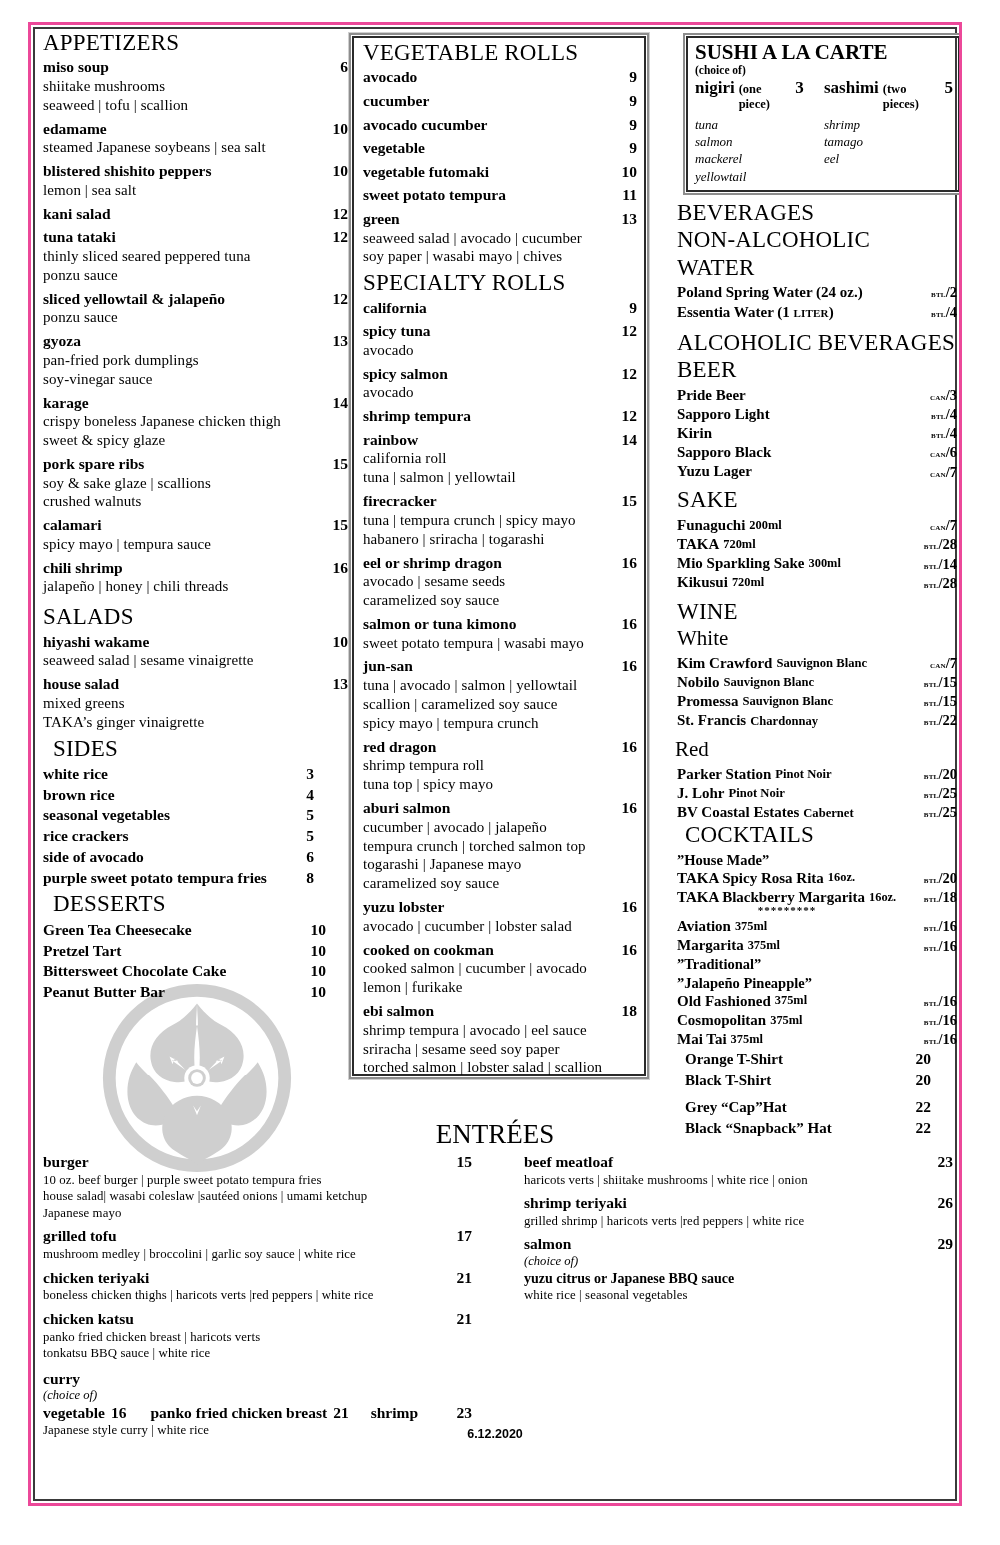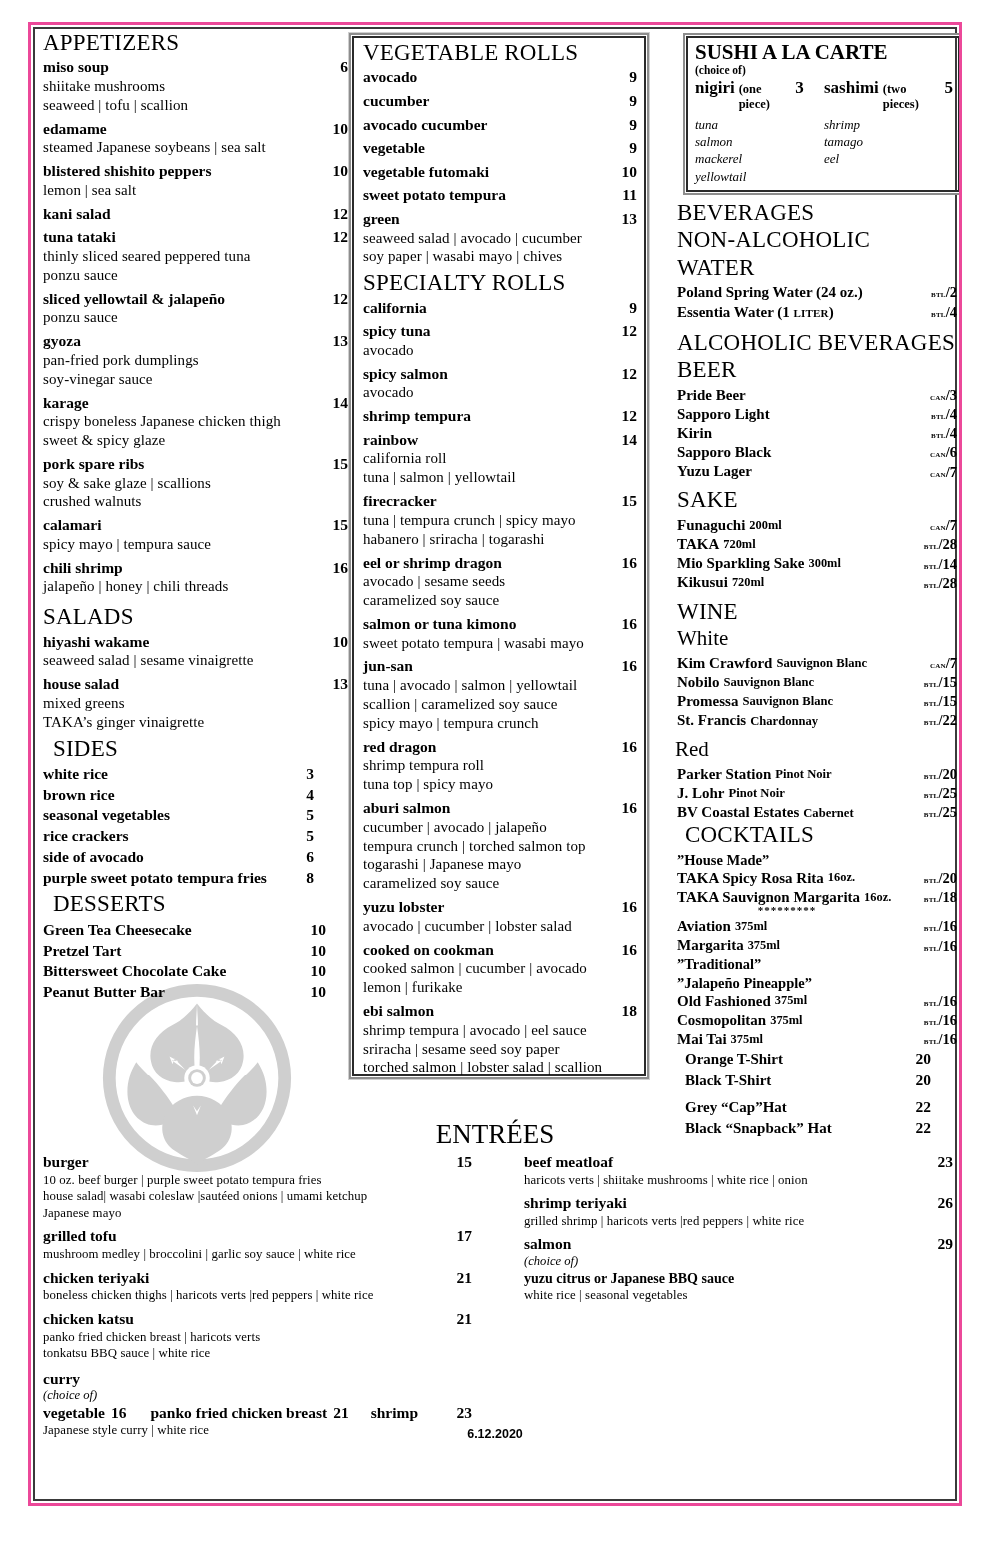--- a/index.html
+++ b/index.html
@@ -590,21 +590,21 @@
 
       <h2 class="sec" style="margin-left:22px;margin-top:1px">COCKTAILS</h2>
       <div style="margin-left:14px">
         <div class="note">”House Made”</div>
         <div class="bev">
             <span class="bname">TAKA Spicy Rosa Rita</span>
             <span class="vol">16oz.</span>
             <span class="bprice"><span class="unit">btl</span>/<span>20</span></span>
           </div>
         <div class="bev">
-            <span class="bname">TAKA Sauvignon Margarita</span>
+            <span class="bname">TAKA Blackberry Margarita</span>
             <span class="vol">16oz.</span>
             <span class="bprice"><span class="unit">btl</span>/<span>18</span></span>
           </div>
         <div class="stars">*********</div>
         <div class="bev">
             <span class="bname">Aviation</span>
             <span class="vol">375ml</span>
             <span class="bprice"><span class="unit">btl</span>/<span>16</span></span>
           </div>
         <div class="bev">

